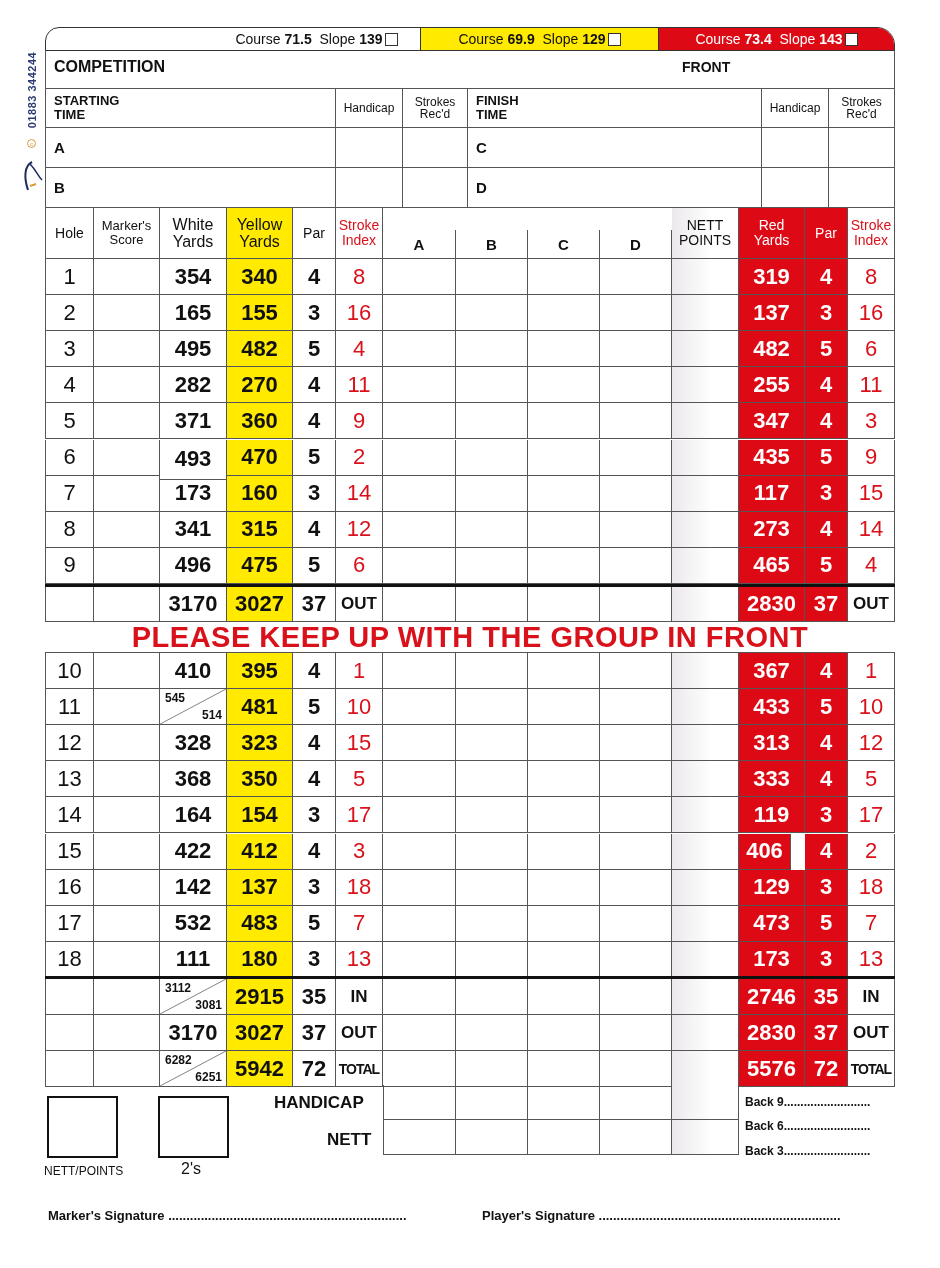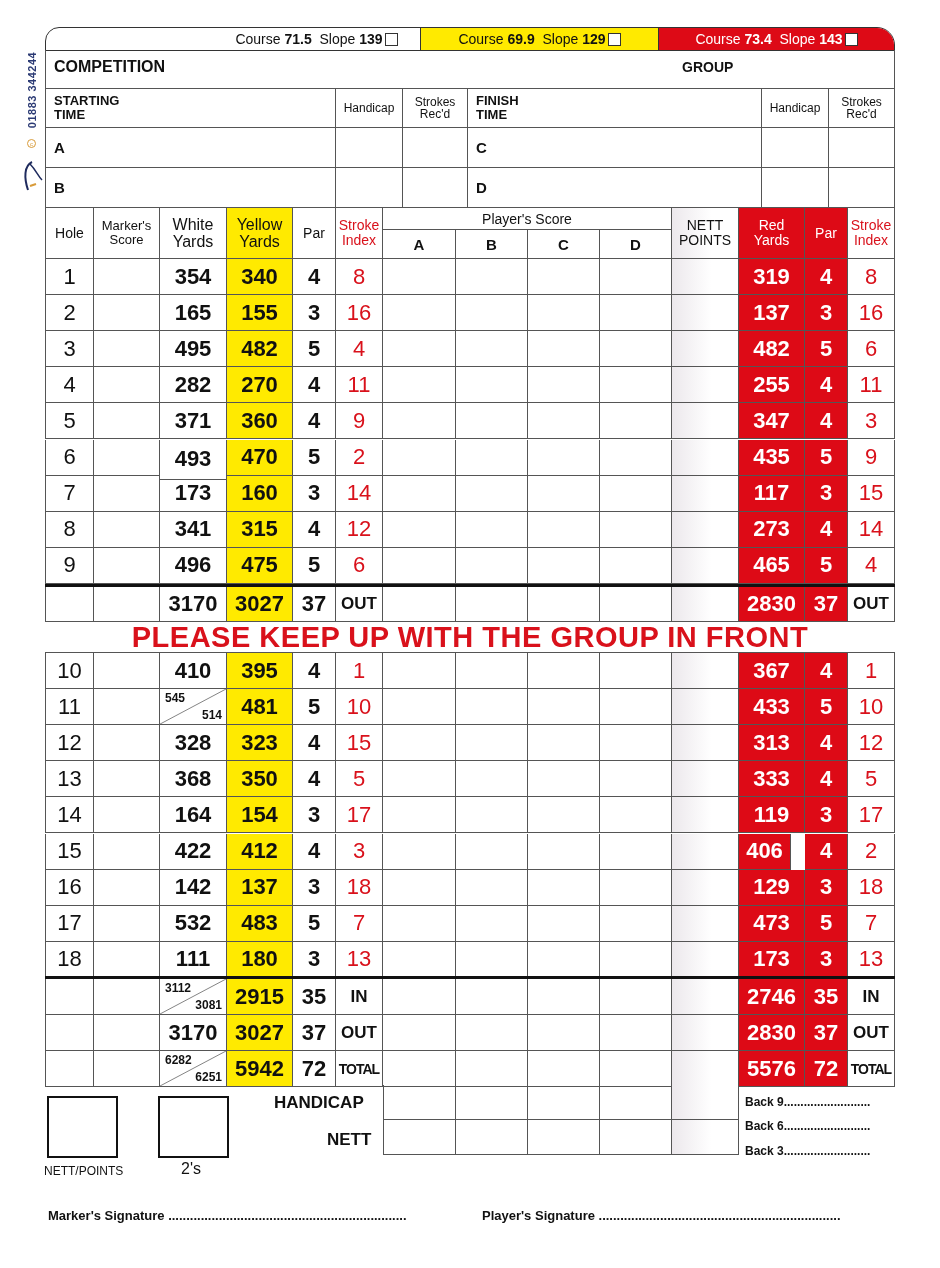--- a/index.html
+++ b/index.html
@@ -47,21 +47,21 @@
   <div class="seg yellow-bg" style="width:238px;">
     <span>Course</span>&nbsp;<b>69.9</b>&nbsp;&nbsp;<span>Slope</span>&nbsp;<b>129</b><span class="chk"></span>
   </div>
   <div class="seg red-bg" style="flex:1;">
     <span>Course</span>&nbsp;<b>73.4</b>&nbsp;&nbsp;<span>Slope</span>&nbsp;<b>143</b><span class="chk"></span>
   </div>
 </div>
 
 <div class="abs" style="left:45px; top:50px; width:850px; height:39px; border:1px solid #555; border-top:none;">
   <span class="abs bold" style="left:8px; top:8px; font-size:16px;">COMPETITION</span>
-  <span class="abs bold" style="left:636px; top:9px; font-size:14px;">GROUP</span>
+  <span class="abs bold" style="left:636px; top:9px; font-size:14px;">FRONT</span>
 </div>
 
 <div class="abs" style="left:45px; top:88px; width:850px; height:120px;">
 
   <div class="cell" style="left:0; top:0; width:291px; height:40px; justify-content:flex-start; padding-left:8px; border-left:1px solid #555;">
     <span class="bold" style="white-space:pre-line; font-size:13px; line-height:14px;">STARTING
 TIME</span>
   </div>
   <div class="cell lbl-small" style="left:291px; top:0; width:67px; height:40px;">Handicap</div>
   <div class="cell lbl-small" style="left:358px; top:0; width:65px; height:40px; flex-direction:column;">
@@ -113,21 +113,20 @@
   </div>
   <div class="cell yellow-bg" style="left:182px; top:0; width:66px; height:51px; flex-direction:column; font-size:16px; line-height:17px;">
     <span>Yellow</span>
       <span>Yards</span>
   </div>
   <div class="cell" style="left:248px; top:0; width:43px; height:51px; font-size:14px;">Par</div>
   <div class="cell red-text" style="left:291px; top:0; width:47px; height:51px; flex-direction:column; font-size:14px; line-height:15px;">
     <span>Stroke</span>
       <span>Index</span>
   </div>
-  <div class="cell" style="left:338px; top:0; width:289px; height:22px; font-size:14px;">Player's Score</div>
   <div class="cell bold" style="left:338px; top:22px; width:73px; height:29px; font-size:15px;">A</div>
   <div class="cell bold" style="left:411px; top:22px; width:72px; height:29px; font-size:15px;">B</div>
   <div class="cell bold" style="left:483px; top:22px; width:72px; height:29px; font-size:15px;">C</div>
   <div class="cell bold" style="left:555px; top:22px; width:72px; height:29px; font-size:15px;">D</div>
   <div class="cell nett-bg" style="left:627px; top:0; width:67px; height:51px; flex-direction:column; font-size:14px; line-height:15px;">
     <span>NETT</span>
       <span>POINTS</span>
   </div>
   <div class="cell red-bg" style="left:694px; top:0; width:66px; height:51px; flex-direction:column; font-size:14px; line-height:15px;">
     <span>Red</span>

